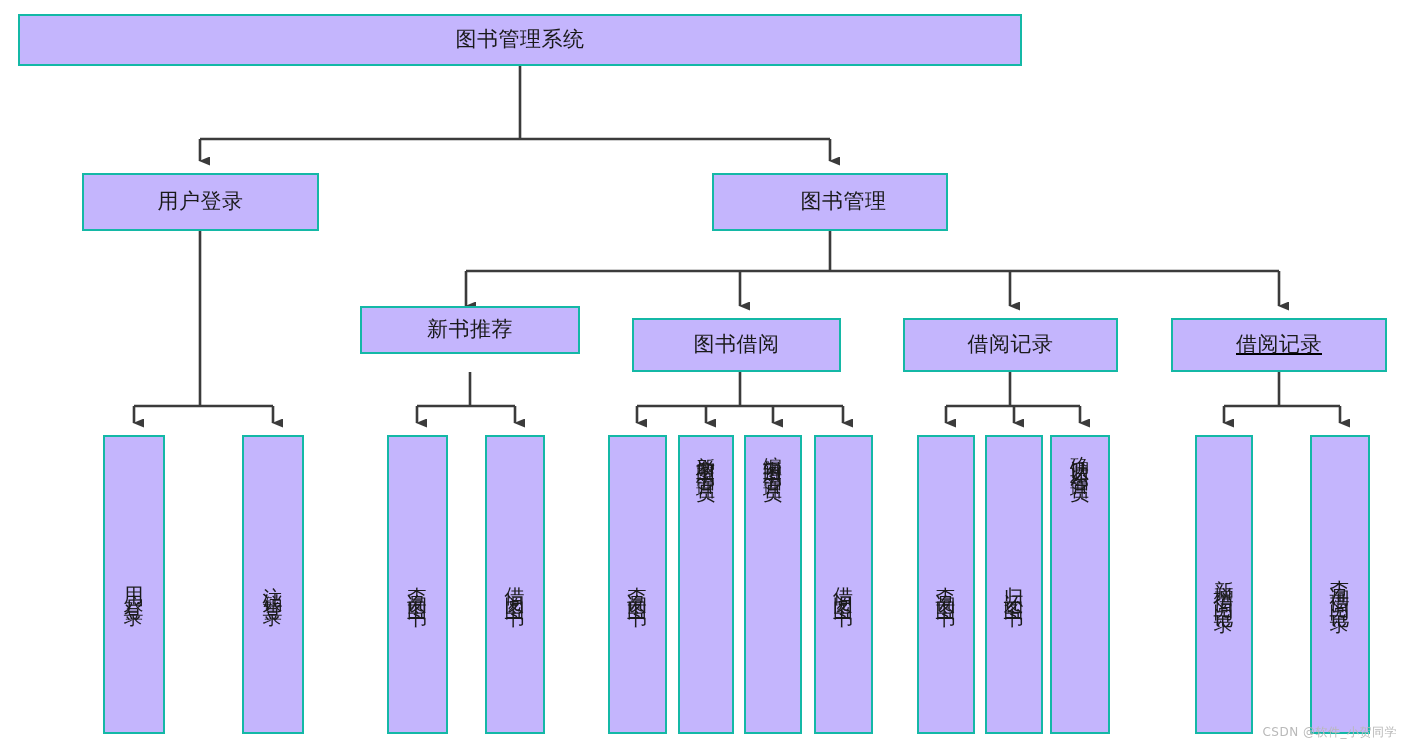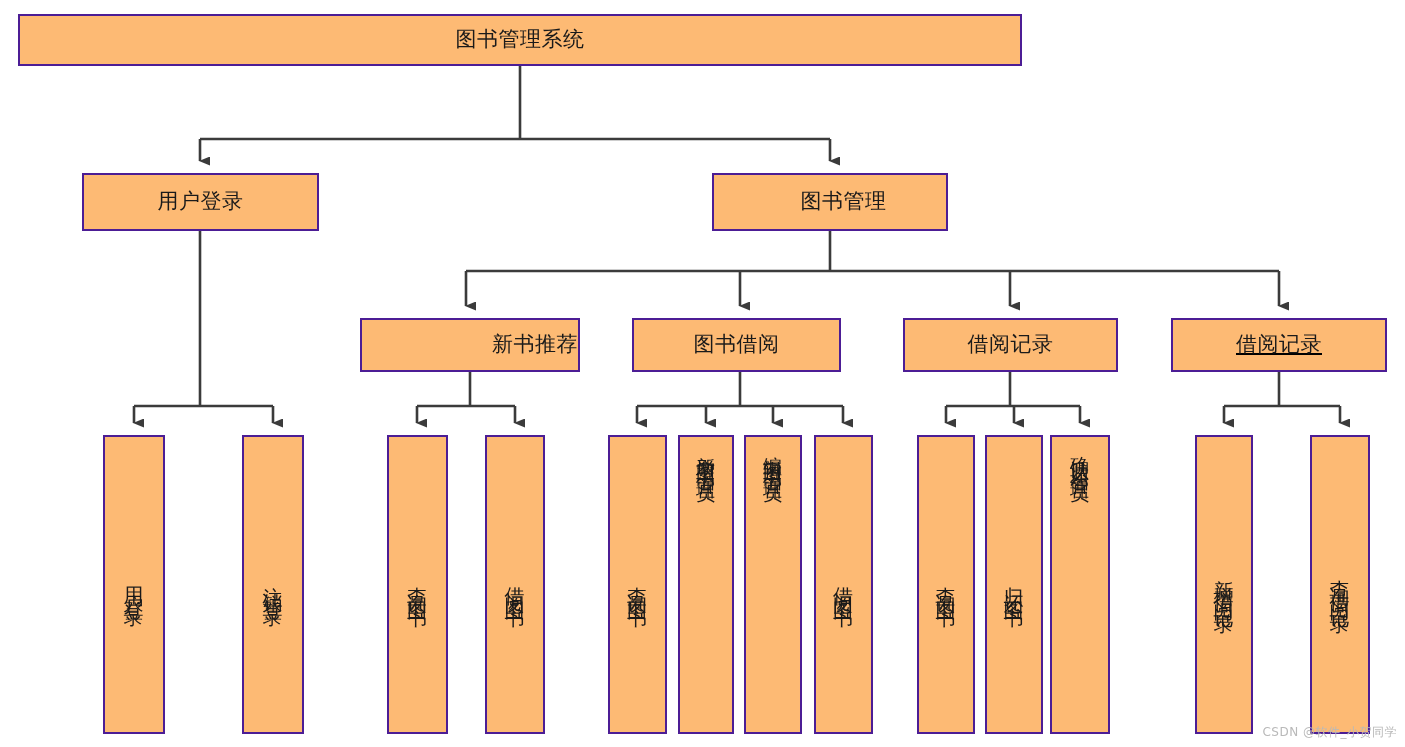--- a/index.html
+++ b/index.html
@@ -17,22 +17,22 @@
   #diagram-root {
     position: absolute;
     left: 0;
     top: 0;
     width: 1405px;
     height: 747px;
   }
   .node-box {
     position: absolute;
     box-sizing: border-box;
-    background: #fdba74;
-    border: 2px solid #4c1d95;
+    background: #c4b5fd;
+    border: 2px solid #14b8a6;
     display: flex;
     align-items: center;
     justify-content: center;
   }
   .node-label-h {
     font-size: 21px;
     color: #1a1a1a;
     line-height: 1.1;
     white-space: nowrap;
     letter-spacing: 0.5px;
@@ -127,21 +127,21 @@
   <div id="nodes-layer">
       <div class="node-box" style="left: 18px; top: 14px; width: 1004px; height: 52px;">
         <span class="node-label-h">图书管理系统</span>
       </div>
       <div class="node-box" style="left: 82px; top: 173px; width: 237px; height: 58px;">
         <span class="node-label-h">用户登录</span>
       </div>
       <div class="node-box" style="left: 712px; top: 173px; width: 236px; height: 58px; padding-left: 27px;">
         <span class="node-label-h">图书管理</span>
       </div>
-      <div class="node-box" style="left: 360px; top: 318px; width: 220px; height: 54px; justify-content: flex-end;">
+      <div class="node-box" style="left: 360px; top: 306px; width: 220px; height: 48px;">
         <span class="node-label-h">新书推荐</span>
       </div>
       <div class="node-box" style="left: 632px; top: 318px; width: 209px; height: 54px;">
         <span class="node-label-h">图书借阅</span>
       </div>
       <div class="node-box" style="left: 903px; top: 318px; width: 215px; height: 54px;">
         <span class="node-label-h">借阅记录</span>
       </div>
       <div class="node-box" style="left: 1171px; top: 318px; width: 216px; height: 54px; text-decoration: underline;">
         <span class="node-label-h">借阅记录</span>

